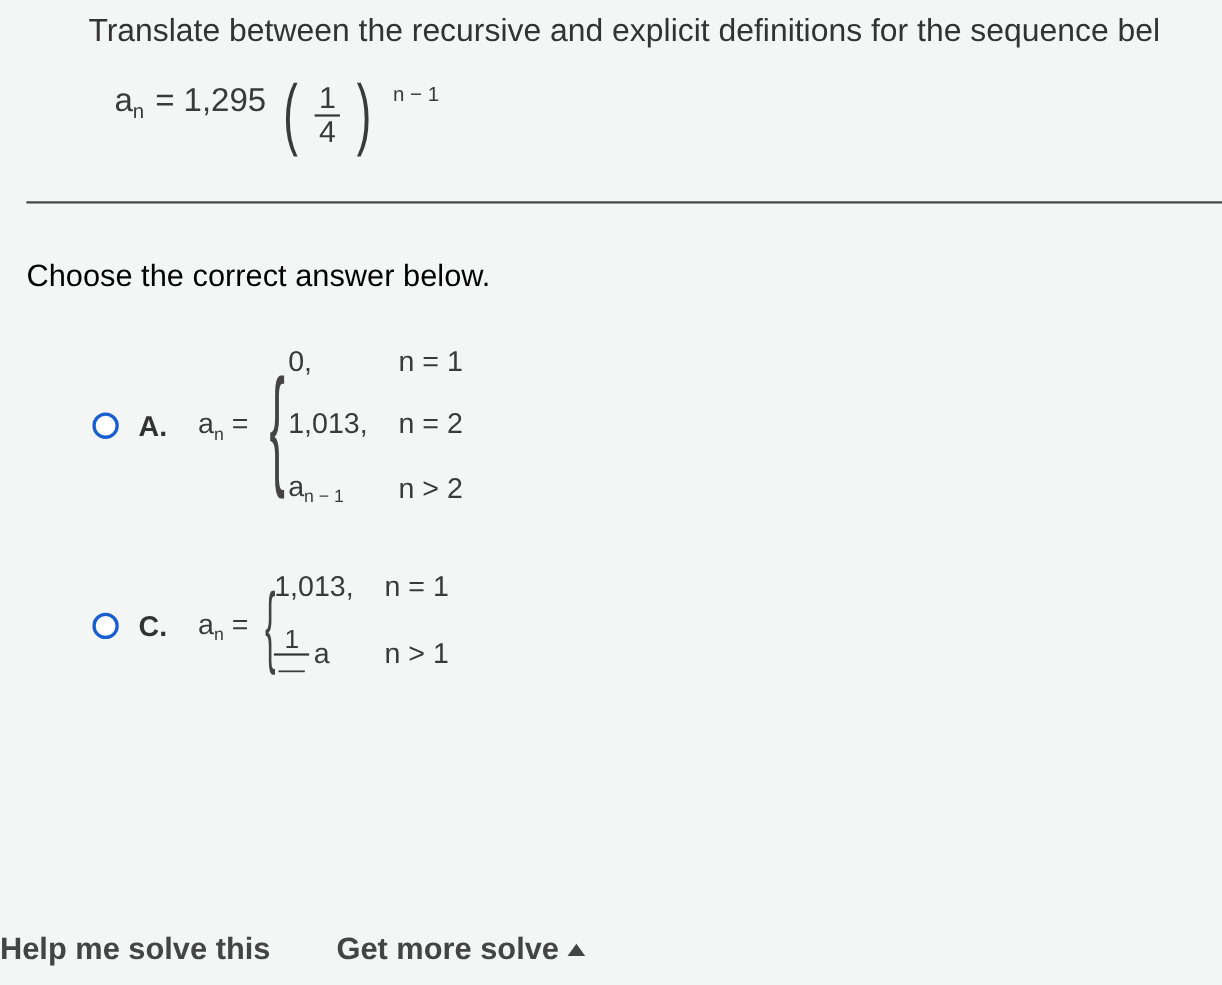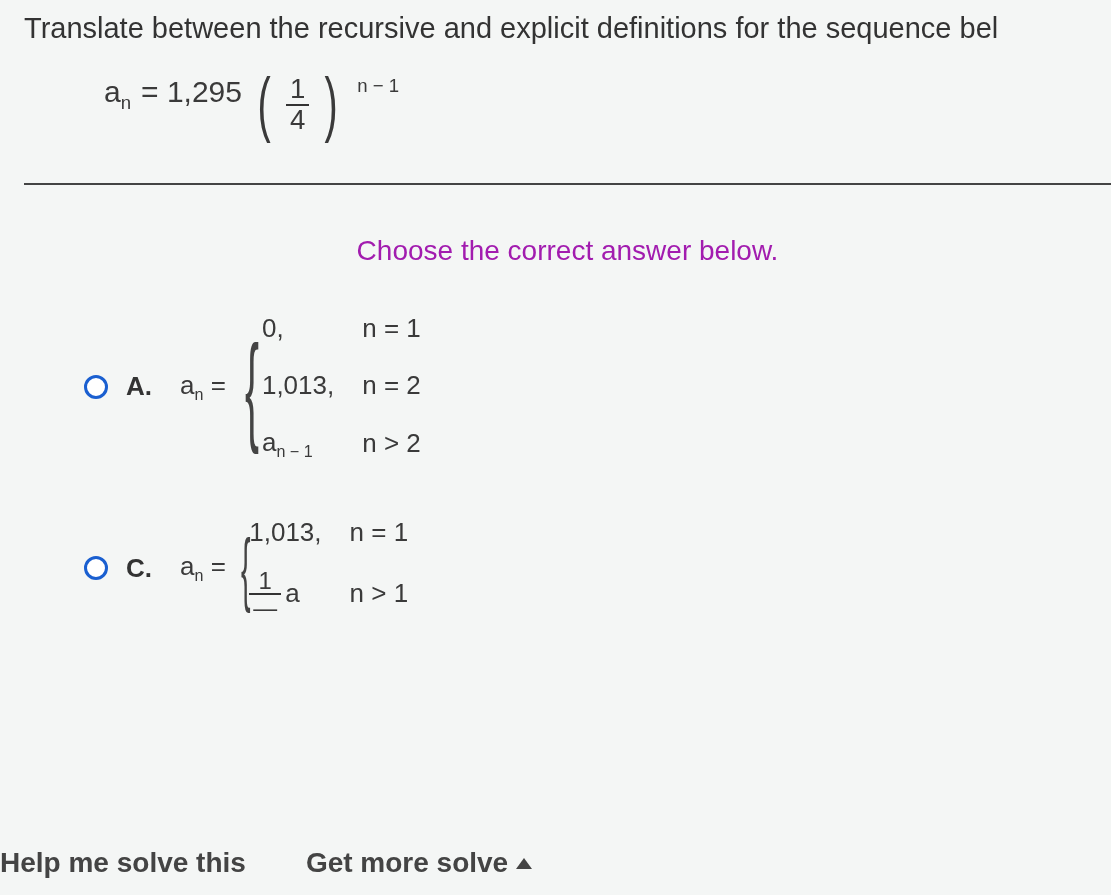--- a/index.html
+++ b/index.html
@@ -12,20 +12,21 @@
     overflow: hidden;
   }
   .page {
     padding: 12px 0 0 24px;
   }
   .question-text {
     font-size: 29px;
     color: #333;
     margin: 0 0 30px 0;
     white-space: nowrap;
+    text-align: center;
   }
   .formula {
     margin: 18px 0 48px 80px;
     font-size: 30px;
     display: flex;
     align-items: flex-start;
     gap: 10px;
     color: #3a3a3a;
   }
   .sub { font-size: 0.62em; vertical-align: -0.35em; }
@@ -48,23 +49,22 @@
     display: inline-block;
   }
   .hr {
     border: none;
     border-top: 2px solid #444;
     margin: 12px 0 50px 0;
     width: 100%;
   }
   .prompt {
     font-size: 28px;
-    color: #a21caf;
+    color: #000000;
     margin-bottom: 46px;
-    text-align: center;
   }
   .options {
     margin-left: 60px;
   }
   .option {
     display: flex;
     align-items: center;
     margin-bottom: 56px;
     gap: 18px;
   }

